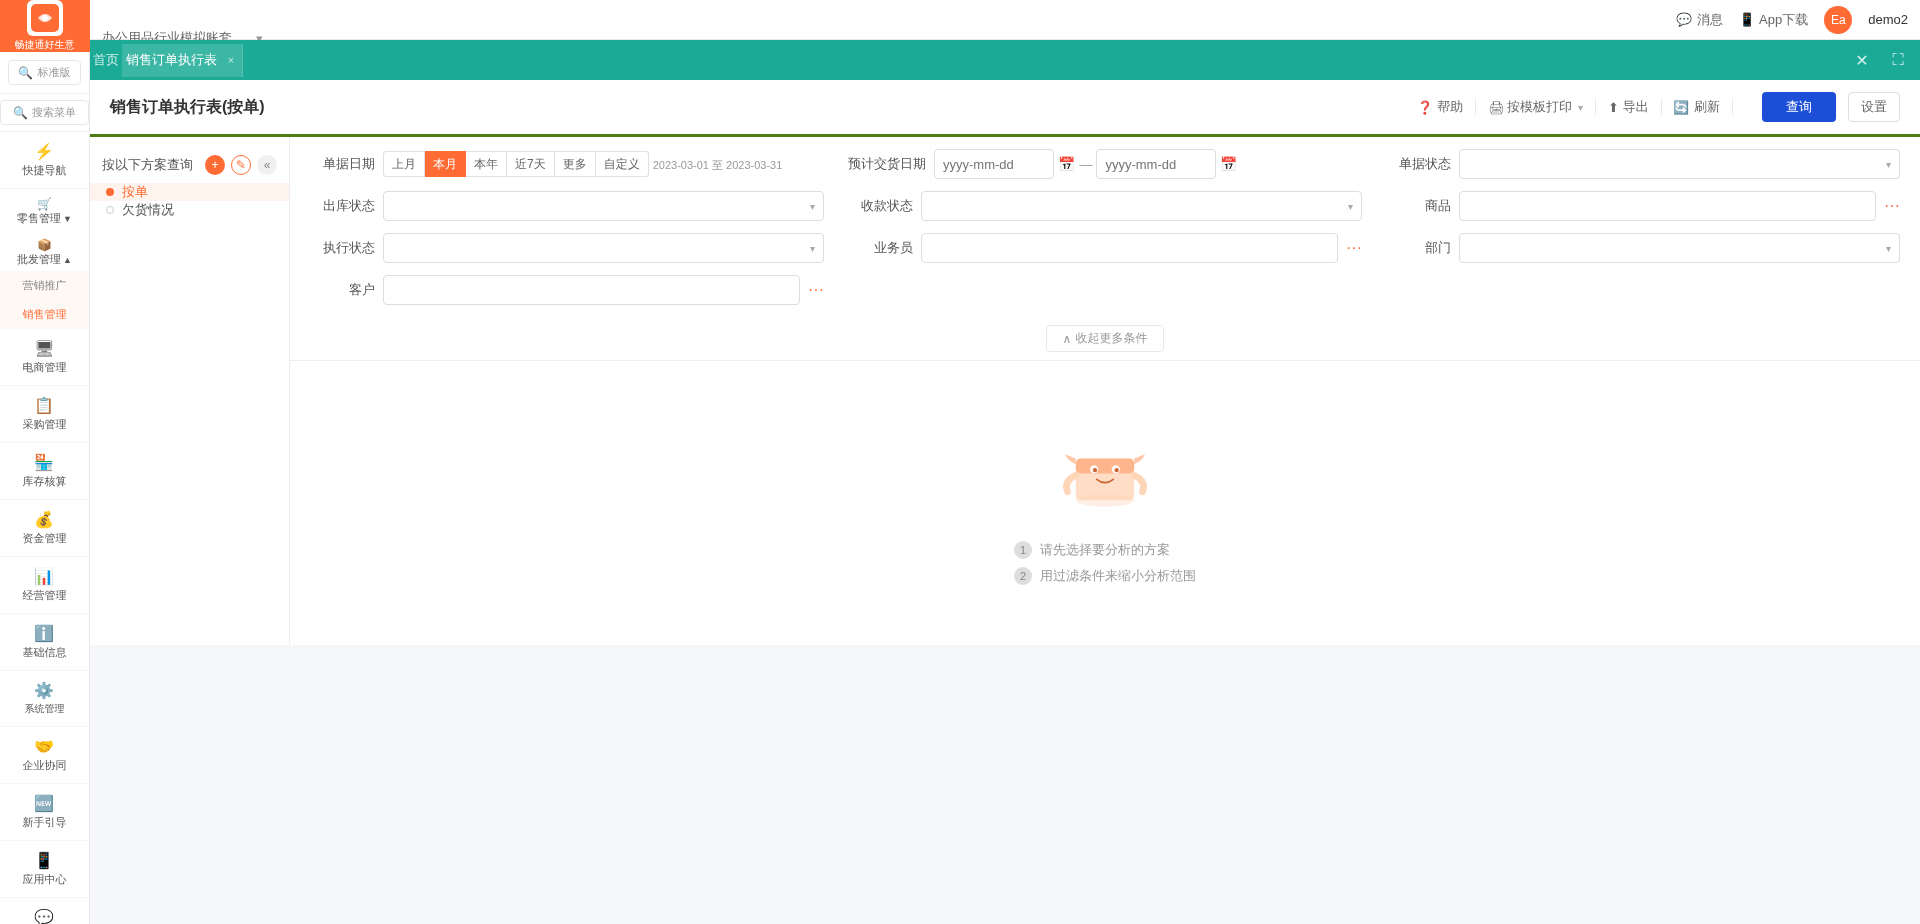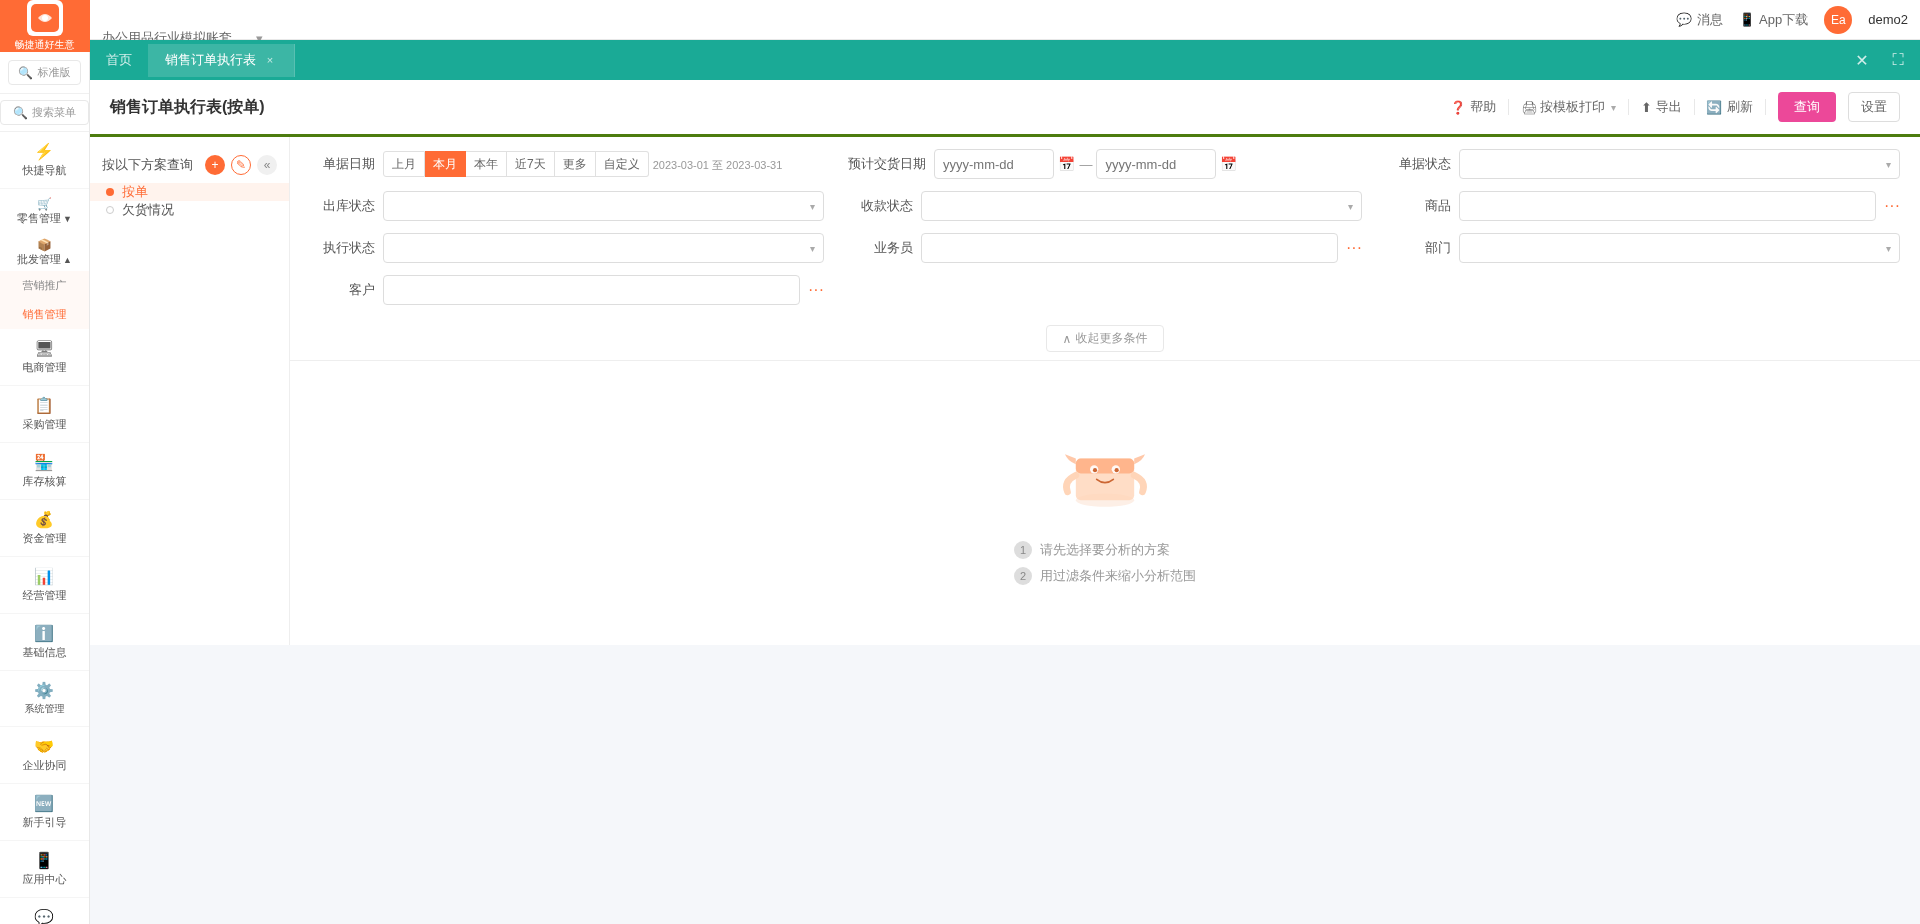--- a/index.html
+++ b/index.html
@@ -26,35 +26,35 @@
 
     
     .topbar { height: 40px; background: #fff; border-bottom: 1px solid #e8e8e8; display: flex; align-items: center; padding: 0 12px; justify-content: space-between; flex-shrink: 0; }
     .topbar-left { display: flex; align-items: center; gap: 24px; color: #666; font-size: 13px; margin-top: 37px; }
     .topbar-right { display: flex; align-items: center; gap: 16px; }
     .topbar-btn { display: flex; align-items: center; gap: 4px; cursor: pointer; color: #666; font-size: 13px; background: none; border: none; }
     .user-avatar { width: 28px; height: 28px; border-radius: 50%; background: #ff6b35; display: flex; align-items: center; justify-content: center; color: #fff; font-size: 11px; overflow: hidden; }
 
     
     .tabs-bar { height: 40px; background: #1aaa96; display: flex; align-items: center; padding: 0 0 0 0; flex-shrink: 0; }
-    .tab { height: 33px; padding: 0 16px; display: flex; align-items: center; gap: 6px; cursor: pointer; font-size: 13px; color: rgba(255,255,255,0.8); border-right: 1px solid rgba(255,255,255,0.15); }
+    .tab { height: 33px; padding: 0 3px; display: flex; align-items: center; gap: 6px; cursor: pointer; font-size: 13px; color: rgba(255,255,255,0.8); border-right: 1px solid rgba(255,255,255,0.15); }
     .tab.active { background: rgba(255,255,255,0.15); color: #fff; }
     .tab-close { width: 16px; height: 16px; display: flex; align-items: center; justify-content: center; border-radius: 50%; font-size: 11px; color: rgba(255,255,255,0.7); }
     .tabs-actions { margin-left: auto; display: flex; align-items: center; padding-right: 8px; gap: 8px; }
     .tabs-action-btn { background: none; border: none; color: rgba(255,255,255,0.8); cursor: pointer; font-size: 16px; width: 28px; height: 28px; display: flex; align-items: center; justify-content: center; }
 
     
     .content { flex: 1; overflow-y: auto; background: #f5f7fa; }
 
     
     .page-header { background: #fff; padding: 12px 20px; display: flex; align-items: center; justify-content: space-between; border-bottom: 3px solid #4d7c0f; }
     .page-title { font-size: 16px; font-weight: 600; color: #333; }
     .page-actions { display: flex; align-items: center; gap: 12px; }
     .page-action-btn { display: flex; align-items: center; gap: 4px; font-size: 13px; color: #666; cursor: pointer; background: none; border: none; }
-    .page-action-btn.primary { background: #ec4899; color: #fff; padding: 6px 16px; border-radius: 4px; border: none; }
+    .page-action-btn.primary { background: #1d4ed8; color: #fff; padding: 6px 24px; border-radius: 4px; border: none; margin-left: 17px; }
     .page-action-btn.settings { border: 1px solid #ddd; padding: 5px 12px; border-radius: 4px; color: #666; }
     .divider-v { width: 1px; height: 16px; background: #e8e8e8; }
 
     
     .left-panel { width: 200px; background: #fff; border-right: 1px solid #eee; flex-shrink: 0; padding: 10px 0; }
     .left-panel-header { padding: 8px 12px; display: flex; align-items: center; justify-content: space-between; }
     .left-panel-title { font-size: 13px; color: #555; font-weight: 500; }
     .left-panel-actions { display: flex; gap: 6px; }
     .left-panel-action { width: 20px; height: 20px; border-radius: 50%; background: #ff6b35; color: #fff; display: flex; align-items: center; justify-content: center; font-size: 12px; cursor: pointer; border: none; }
     .left-panel-action.outline { background: #fff; border: 1px solid #ff6b35; color: #ff6b35; }

